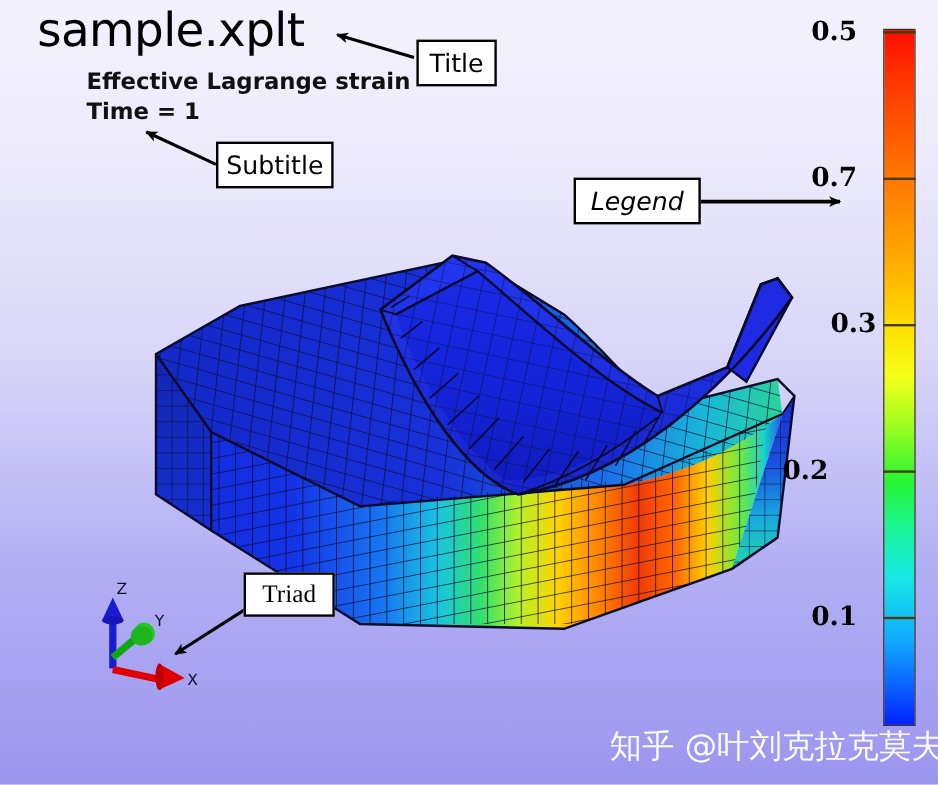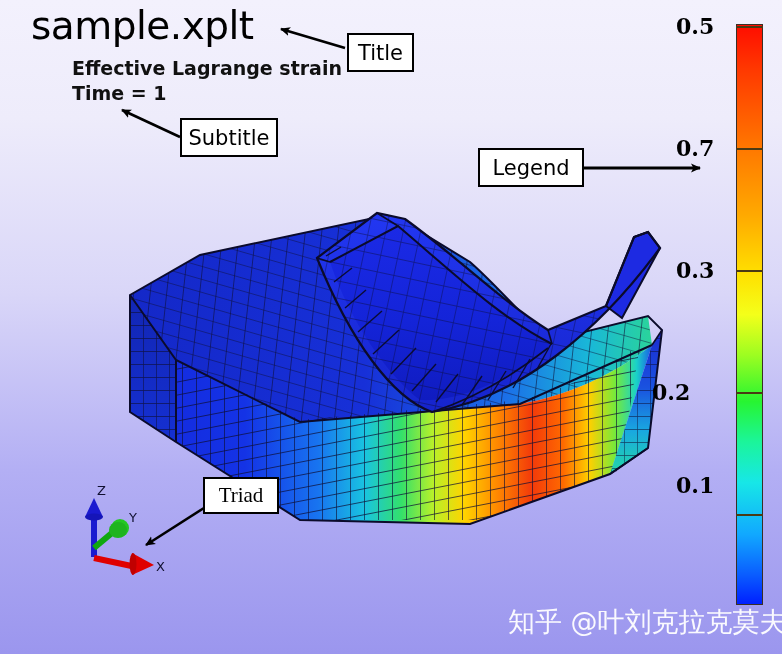--- a/index.html
+++ b/index.html
@@ -30,21 +30,21 @@
   
   .callout{
     position:absolute;background:#fff;border:2px solid #000;
     display:flex;align-items:center;justify-content:center;
     font-size:21px;color:#000;
     font-family:"DejaVu Sans","Liberation Sans",sans-serif;
     box-sizing:border-box;
   }
   #callout-title{left:347px;top:33px;width:67px;height:39px;}
   #callout-subtitle{left:180px;top:118px;width:98px;height:39px;}
-  #callout-legend{left:478px;top:148px;width:106px;height:39px;}
+  #callout-legend{left:478px;top:148px;width:106px;height:39px;font-style:italic;}
   #callout-triad{left:203px;top:477px;width:76px;height:37px;font-family:Liberation Serif, serif;}
 
   .arrow-layer{position:absolute;left:0;top:0;width:782px;height:654px;pointer-events:none;}
 
   
   #colorbar{
     position:absolute;left:736px;top:24px;width:27px;height:581px;
     border:1px solid #3a2f25;box-sizing:border-box;
     background:linear-gradient(to bottom,
       #ff0d00 0%,
@@ -269,23 +269,23 @@
 
   <div id="colorbar"></div>
   <div class="cb-tick" style="top:26px"></div>
   <div class="cb-tick" style="top:148px"></div>
   <div class="cb-tick" style="top:270px"></div>
   <div class="cb-tick" style="top:392px"></div>
   <div class="cb-tick" style="top:514px"></div>
 
   <div class="cb-label" style="left:676px;top:13px">0.5</div>
   <div class="cb-label" style="left:676px;top:135px">0.7</div>
-  <div class="cb-label" style="left:676px;top:257px">0.3</div>
+  <div class="cb-label" style="left:692px;top:257px">0.3</div>
   <div class="cb-label" style="left:652px;top:379px">0.2</div>
-  <div class="cb-label" style="left:676px;top:472px">0.1</div>
+  <div class="cb-label" style="left:676px;top:501px">0.1</div>
 
   <svg class="arrow-layer" viewBox="0 0 782 654">
     <defs>
       <marker id="ah" markerWidth="11" markerHeight="11" refX="9" refY="5.5" orient="auto" markerUnits="userSpaceOnUse">
         <path d="M0,1 L10,5.5 L0,10 L2.4,5.5 Z" fill="#000"></path>
       </marker>
     </defs>
     <line x1="345" y1="48" x2="281" y2="29" stroke="#000" stroke-width="2.6" marker-end="url(#ah)"></line>
     <line x1="180" y1="137" x2="122" y2="110" stroke="#000" stroke-width="2.6" marker-end="url(#ah)"></line>
     <line x1="584" y1="168" x2="700" y2="168" stroke="#000" stroke-width="3" marker-end="url(#ah)"></line>

